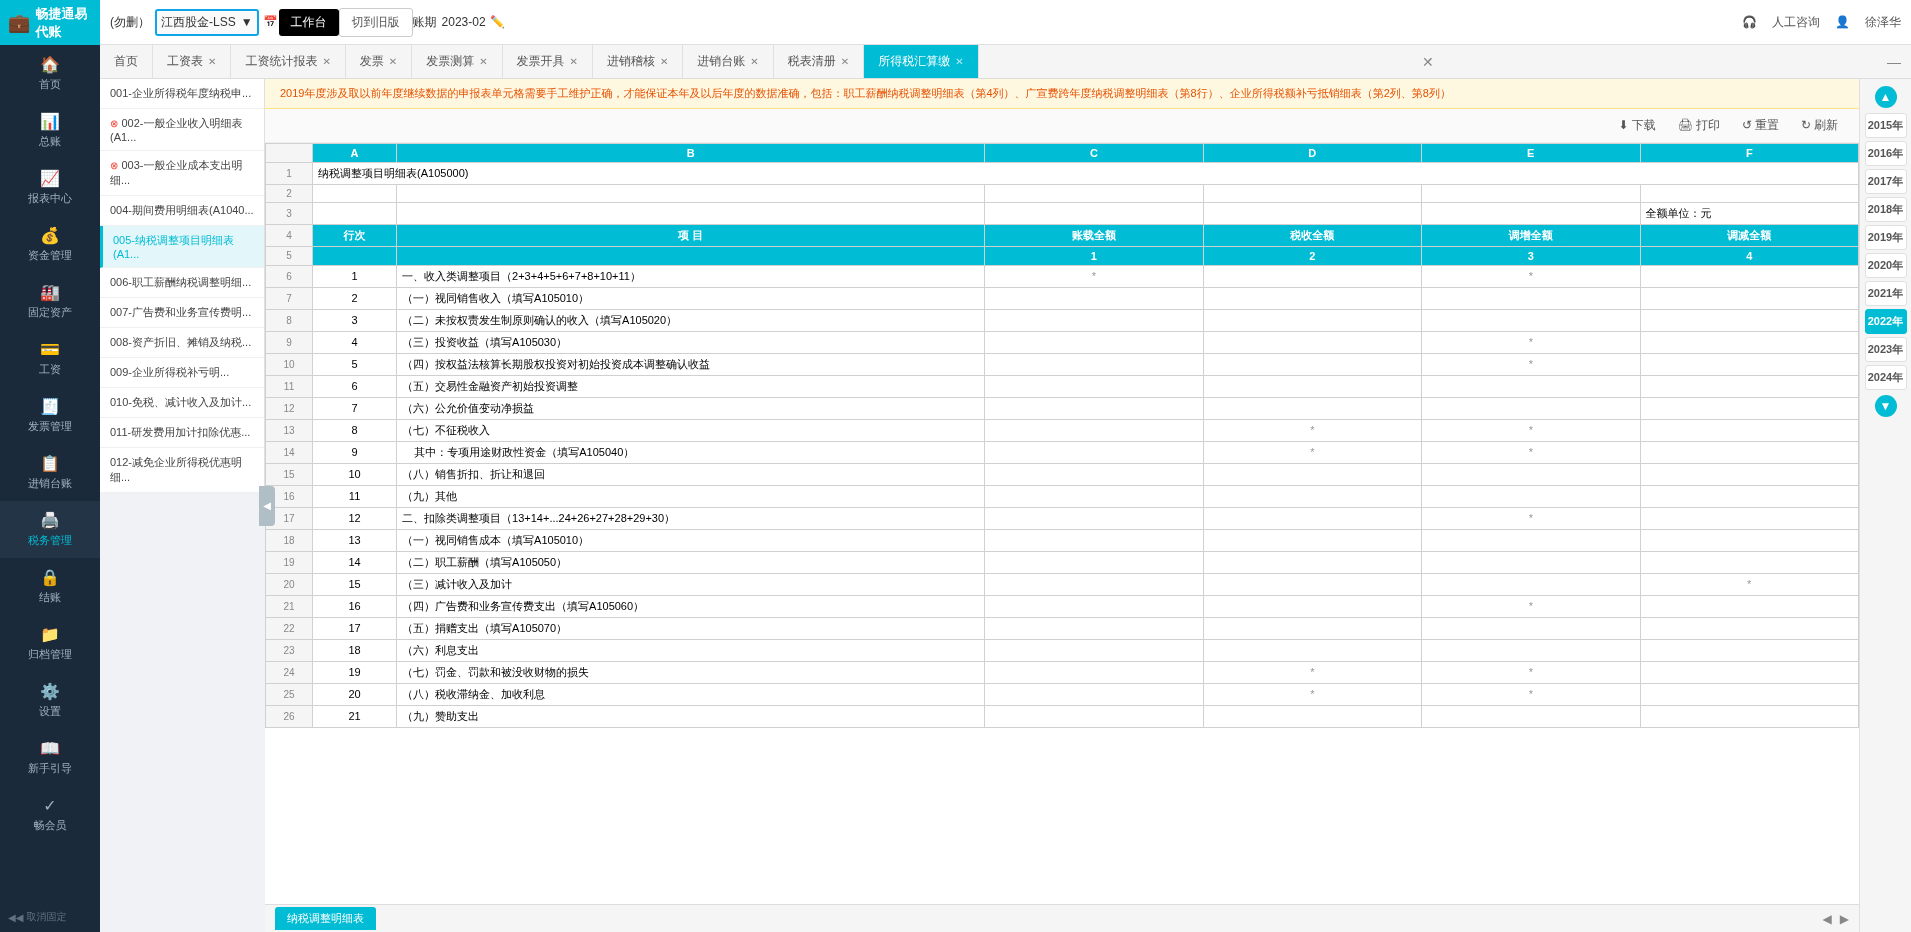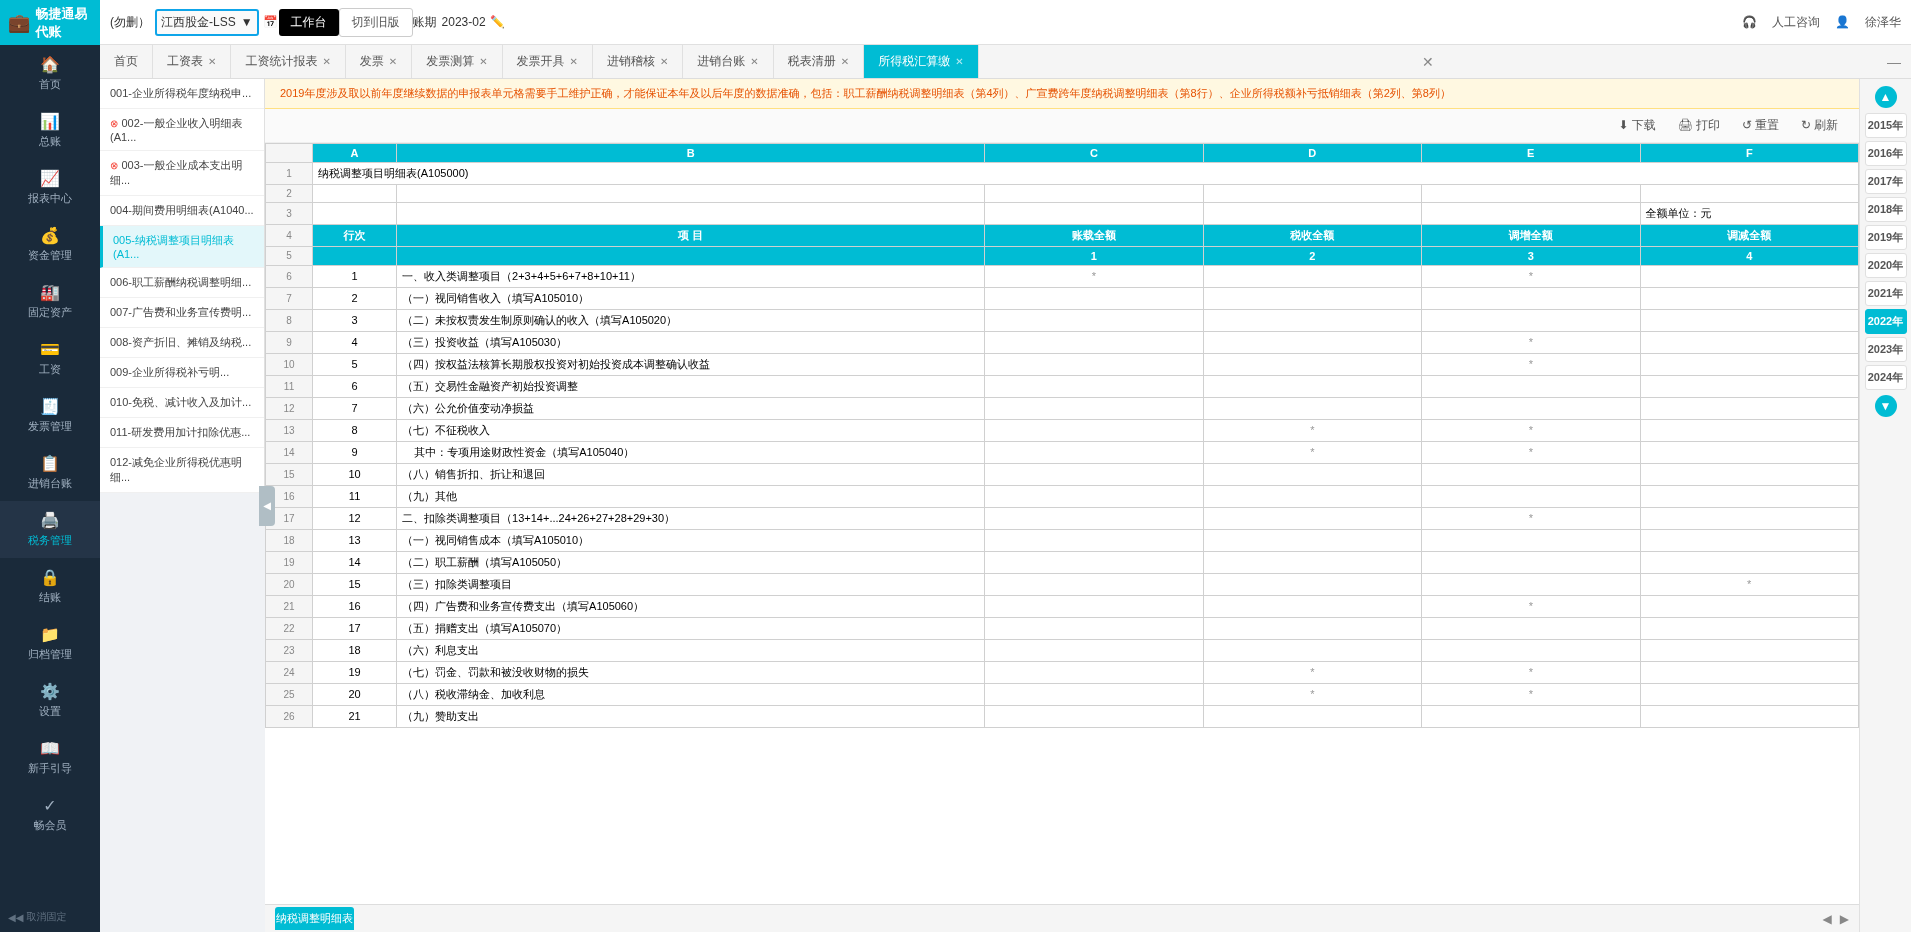--- a/index.html
+++ b/index.html
@@ -66,21 +66,21 @@
     .data-row td { background: white; }
 
     
     .year-panel { width: 52px; background: #f5f5f5; border-left: 1px solid #e0e0e0; display: flex; flex-direction: column; align-items: center; padding: 5px 0; gap: 3px; overflow-y: auto; flex-shrink: 0; }
     .year-btn { width: 42px; background: white; border: 1px solid #e0e0e0; border-radius: 3px; padding: 4px 2px; text-align: center; cursor: pointer; font-size: 11px; color: #555; font-weight: bold; }
     .year-btn.active { background: #00bcd4; color: white; border-color: #00bcd4; }
     .year-nav { background: #00bcd4; color: white; border-radius: 50%; width: 22px; height: 22px; display: flex; align-items: center; justify-content: center; cursor: pointer; font-size: 12px; margin: 2px; }
 
     
     .bottom-bar { height: 28px; background: #f5f5f5; border-top: 1px solid #ddd; display: flex; align-items: center; padding: 0 10px; }
-    .bottom-sheet-tab { background: #00bcd4; color: white; padding: 4px 1px; border-radius: 3px 3px 0 0; font-size: 11px; cursor: pointer; }
+    .bottom-sheet-tab { background: #00bcd4; color: white; padding: 4px 12px; border-radius: 3px 3px 0 0; font-size: 11px; cursor: pointer; }
 
     
     .collapse-arrow { position: absolute; right: -10px; top: 50%; transform: translateY(-50%); background: #b0bec5; color: white; width: 16px; height: 40px; display: flex; align-items: center; justify-content: center; cursor: pointer; border-radius: 0 4px 4px 0; font-size: 10px; z-index: 10; }
     .doc-panel-wrapper { position: relative; }
   </style>
 </head>
 <body>
 
 <div class="sidebar">
   <div class="sidebar-logo">
@@ -474,21 +474,21 @@
               <td class="col-a">14</td>
               <td class="col-b">（二）职工薪酬（填写A105050）</td>
               <td class="col-c"></td>
               <td class="col-d"></td>
               <td class="col-e"></td>
               <td class="col-f"></td>
             </tr>
             <tr class="data-row">
               <td class="row-num">20</td>
               <td class="col-a">15</td>
-              <td class="col-b">（三）扣除类调整项目</td>
+              <td class="col-b">（三）减计收入及加计</td>
               <td class="col-c"></td>
               <td class="col-d"></td>
               <td class="col-e"></td>
               <td class="col-f" style="text-align:center;color:#999">*</td>
             </tr>
             <tr class="data-row">
               <td class="row-num">21</td>
               <td class="col-a">16</td>
               <td class="col-b">（四）广告费和业务宣传费支出（填写A105060）</td>
               <td class="col-c"></td>

